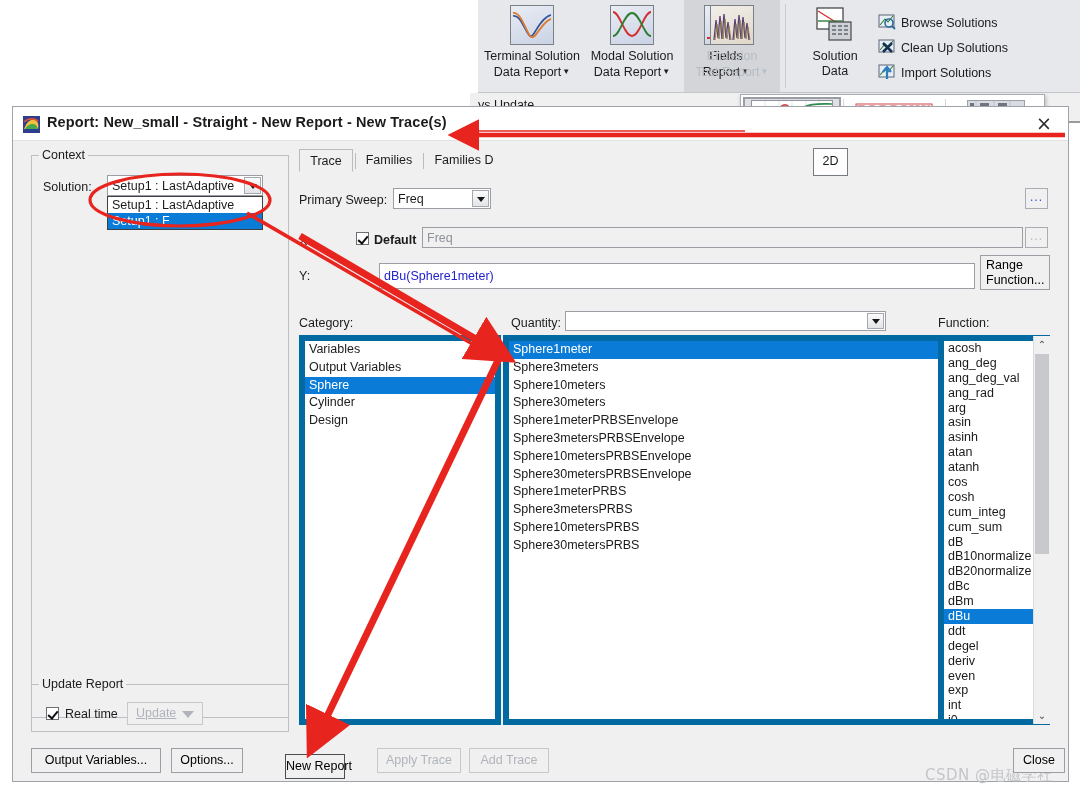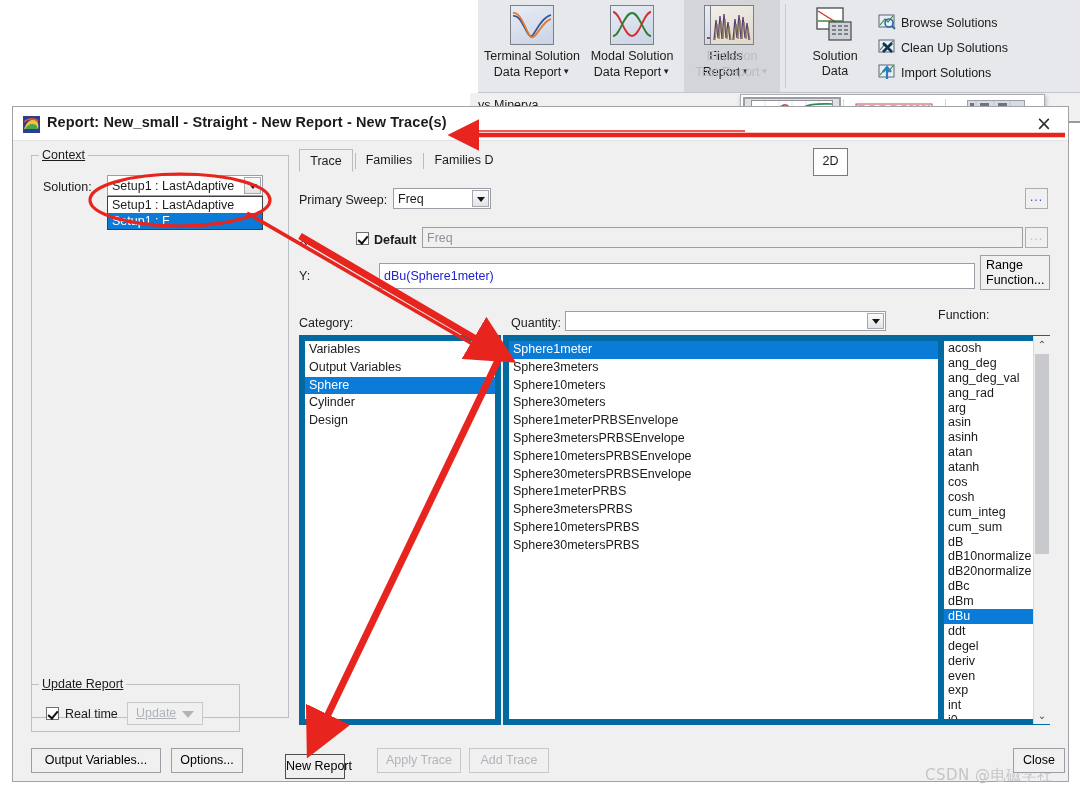--- a/index.html
+++ b/index.html
@@ -182,21 +182,20 @@
     border: 1px solid #bcbfc4;
     box-sizing: border-box;
   }
   .gbox > .legend {
     position: absolute;
     top: -8px; left: 7px;
     background: #f0f0f0;
     padding: 0 3px;
     font-size: 12.5px;
     color: #1b1b1b;
-    text-decoration: underline;
   }
 
   .lbl {
     position: absolute;
     font-size: 12.5px;
     color: #1b1b1b;
     white-space: nowrap;
   }
 
   
@@ -528,21 +527,21 @@
         <svg width="18" height="18" viewBox="0 0 18 18">
           <rect x="1" y="2" width="15" height="12" fill="#e8eef7" stroke="#5b6675" stroke-width="1"></rect>
           <path d="M2,12 L7,6 L10,9 L15,3" fill="none" stroke="#2e7d32" stroke-width="1.1"></path>
           <path d="M9,16 L9,5 M5,9 L9,4 L13,9" fill="none" stroke="#2d7dbe" stroke-width="2.2"></path>
         </svg>
       </span><span>Import Solutions</span>
     </div>
   </div>
 
   <div id="bg-strip">
-    <div class="txt">ys Minerva</div>
+    <div class="txt">ys Update</div>
   </div>
 
   <div id="gallery">
     <div class="gal-sel"></div>
 
     <div class="gal-item" style="left:2px;">
       <div class="thumb">
         <svg width="80" height="54" viewBox="0 0 80 54">
           <g stroke="#d6d9de" stroke-width="0.7">
             <path d="M0,11 H80 M0,22 H80 M0,33 H80 M0,44 H80"></path>
@@ -657,21 +656,21 @@
     <div class="combo" style="left:94px; top:68px; width:156px; height:21px;">
       <span class="val">Setup1 : LastAdaptive</span>
       <span class="btn"></span>
     </div>
 
     <div id="sol-popup" style="left:94px; top:89px; width:156px; height:34px;">
       <div class="it">Setup1 : LastAdaptive</div>
       <div class="it sel">Setup1 : F</div>
     </div>
 
-    <div class="gbox" style="left:18px; top:577px; width:209px; height:48px;">
+    <div class="gbox" style="left:18px; top:577px; width:258px; height:48px;">
       <div class="legend">Update Report</div>
     </div>
     <div class="chk" style="left:33px; top:600px;"></div>
     <div class="lbl" style="left:52px; top:600px;">Real time</div>
     <div class="splitbtn" style="left:114px; top:595px; width:76px; height:23px;">
       <span class="t1"><u>Update</u></span>
       <span class="arw"></span>
     </div>
 
     <div class="btn" style="left:18px; top:641px; width:130px; height:25px; line-height:23px;">
@@ -735,21 +734,21 @@
       <div class="row">Sphere1meterPRBSEnvelope</div>
       <div class="row">Sphere3metersPRBSEnvelope</div>
       <div class="row">Sphere10metersPRBSEnvelope</div>
       <div class="row">Sphere30metersPRBSEnvelope</div>
       <div class="row">Sphere1meterPRBS</div>
       <div class="row">Sphere3metersPRBS</div>
       <div class="row">Sphere10metersPRBS</div>
       <div class="row">Sphere30metersPRBS</div>
     </div>
 
-    <div class="lbl" style="left:925px; top:201px;">Function:</div>
+    <div class="lbl" style="left:925px; top:209px;">Function:</div>
     <div class="listbox fn" style="left:925px; top:228px; width:112px; height:390px;">
       <div class="row">acosh</div>
       <div class="row">ang_deg</div>
       <div class="row">ang_deg_val</div>
       <div class="row">ang_rad</div>
       <div class="row">arg</div>
       <div class="row">asin</div>
       <div class="row">asinh</div>
       <div class="row">atan</div>
       <div class="row">atanh</div>

